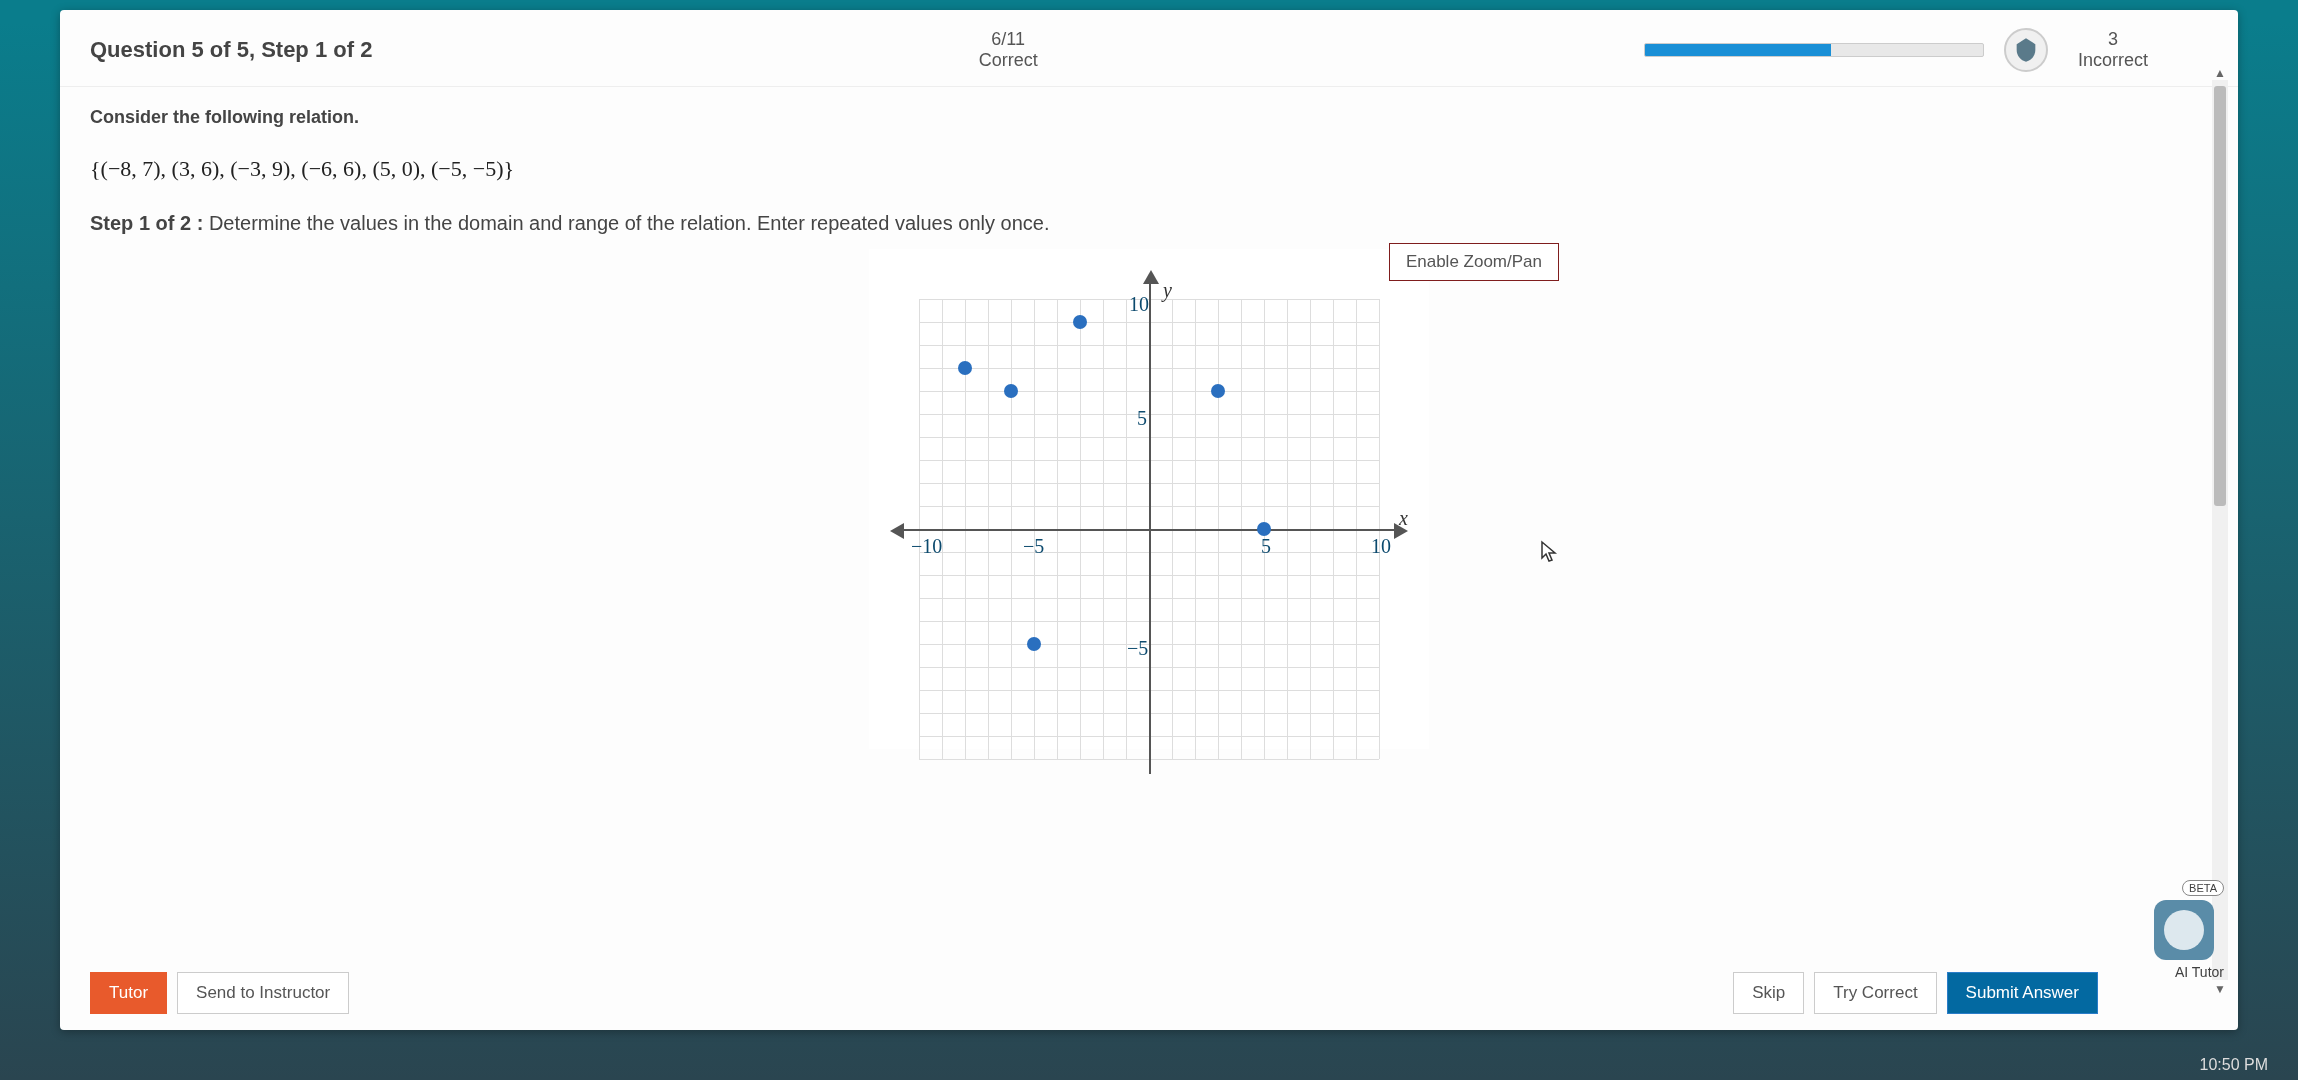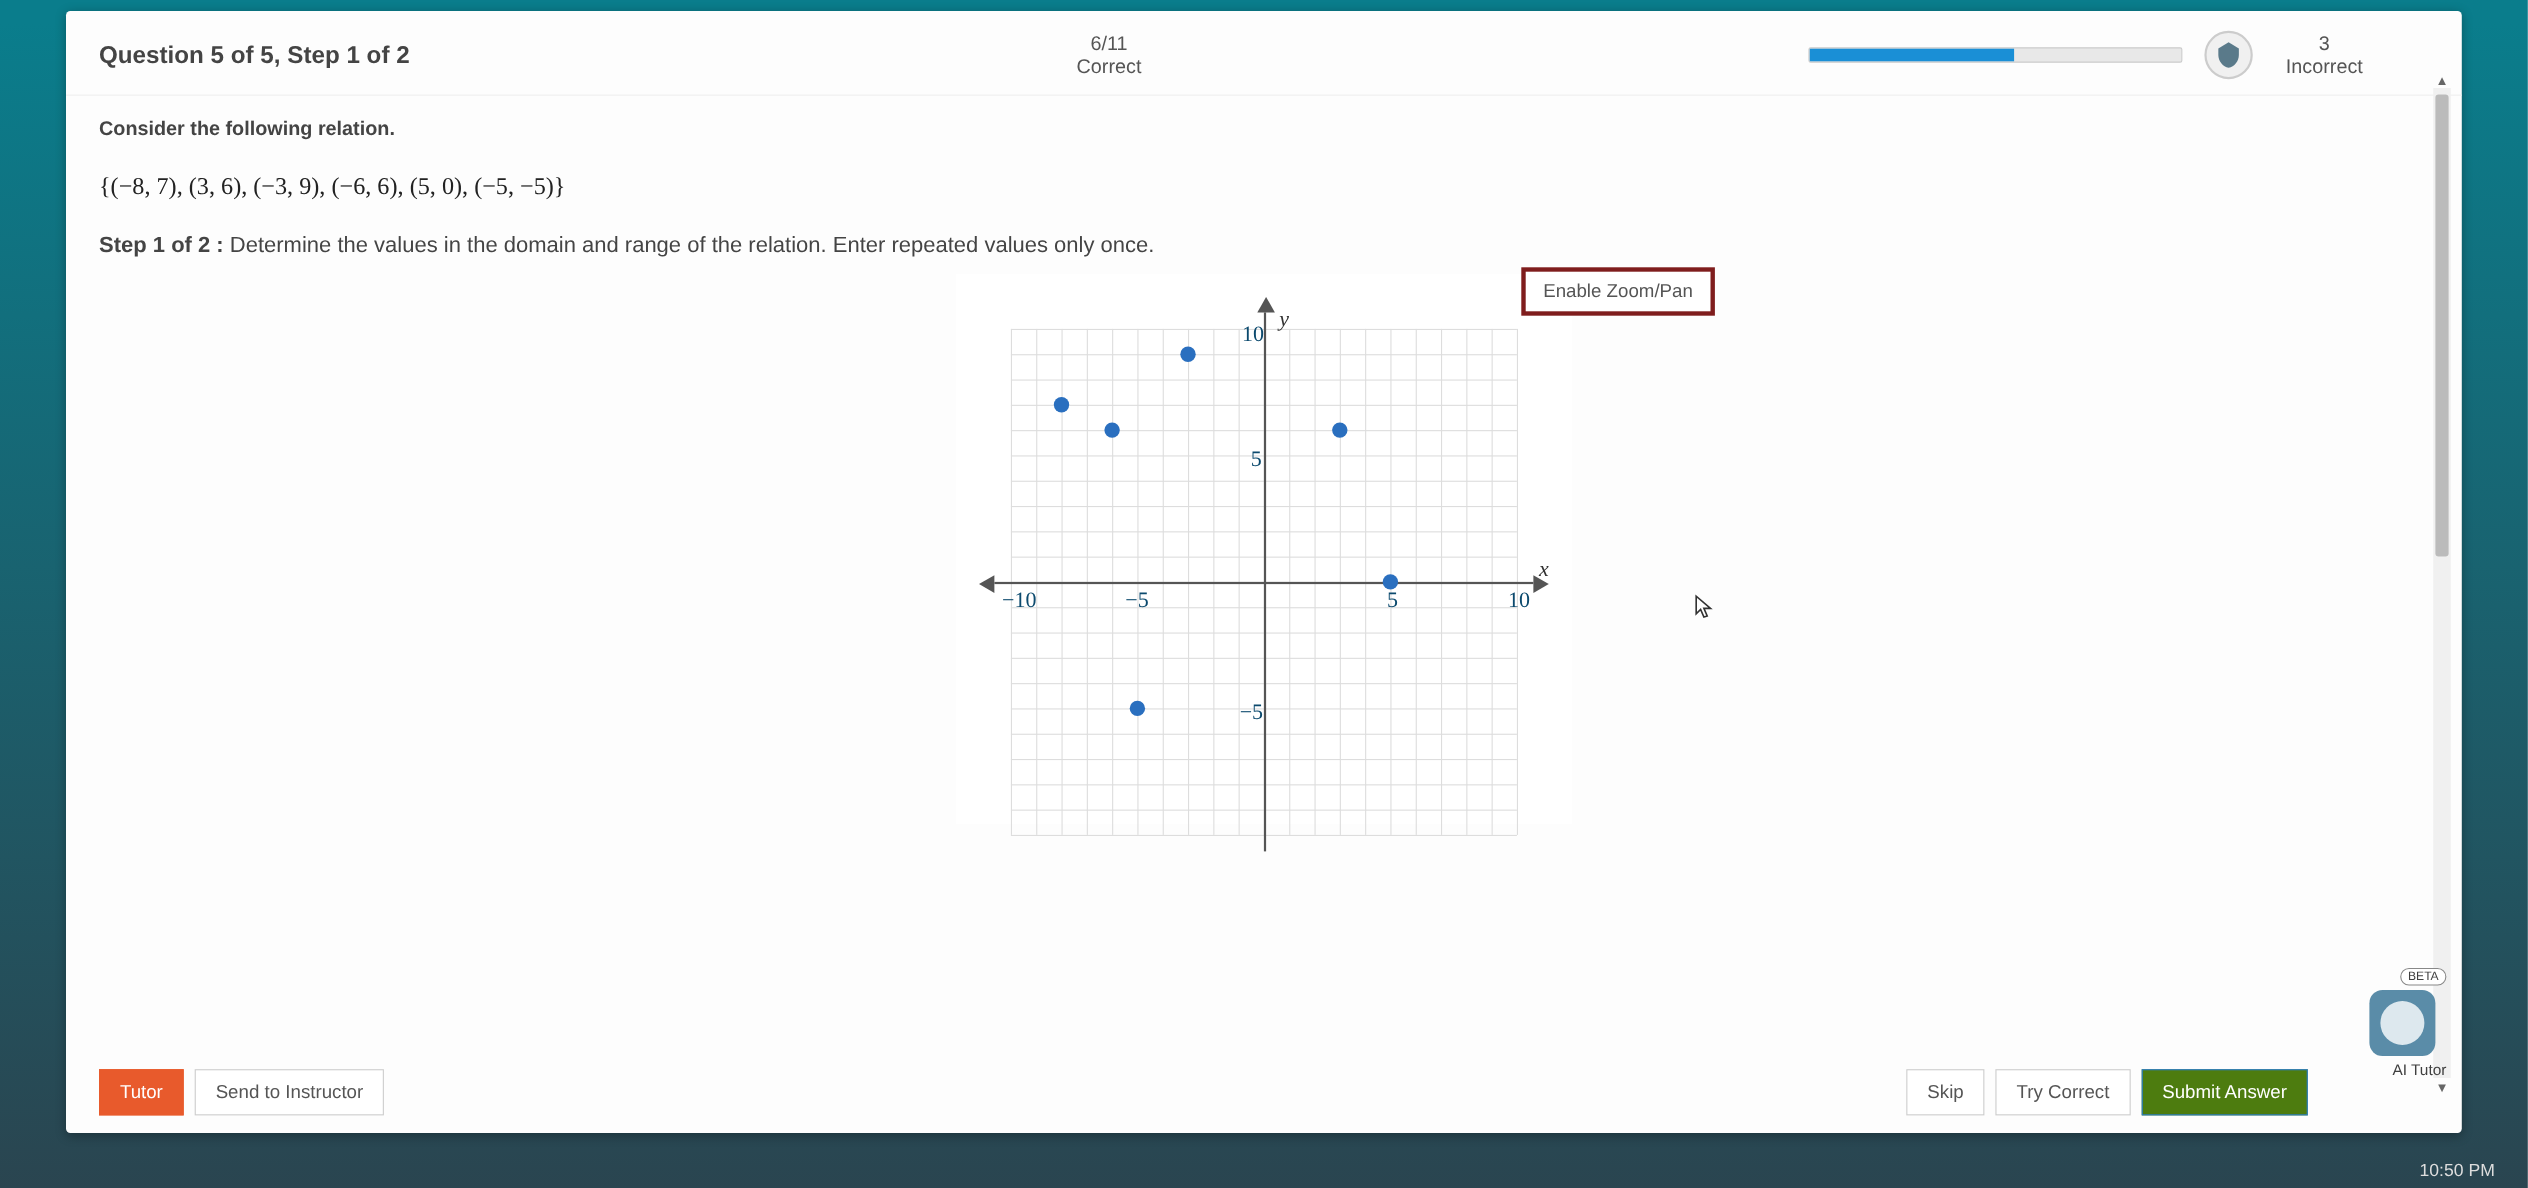--- a/index.html
+++ b/index.html
@@ -107,21 +107,21 @@
   width: 560px;
   height: 500px;
   margin: 0 auto;
   background: #fff;
 }
 .zoom-btn {
   position: absolute;
   right: -130px;
   top: -6px;
   padding: 8px 16px;
-  border: 4px solid #7f1d1d;
+  border: 1px solid #7f1d1d;
   background: #fff;
   font-size: 17px;
   color: #555;
   cursor: pointer;
 }
 .grid {
   position: absolute;
   left: 50px;
   top: 50px;
   width: 460px;
@@ -200,21 +200,21 @@
 .btn {
   padding: 10px 18px;
   font-size: 17px;
   border: 1px solid #ccc;
   background: #fff;
   color: #555;
   cursor: pointer;
   margin-right: 10px;
 }
 .btn.orange { background: #e85a2c; color: #fff; border-color: #e85a2c; }
-.btn.blue { background: #4d7c0f; color: #fff; border-color: #2a7dc9; }
+.btn.blue { background: #0369a1; color: #fff; border-color: #2a7dc9; }
 .spacer { flex: 1; }
 .ai-tutor {
   position: absolute;
   right: 14px;
   bottom: 50px;
   width: 80px;
   text-align: right;
   font-size: 14px;
   color: #404040;
 }

